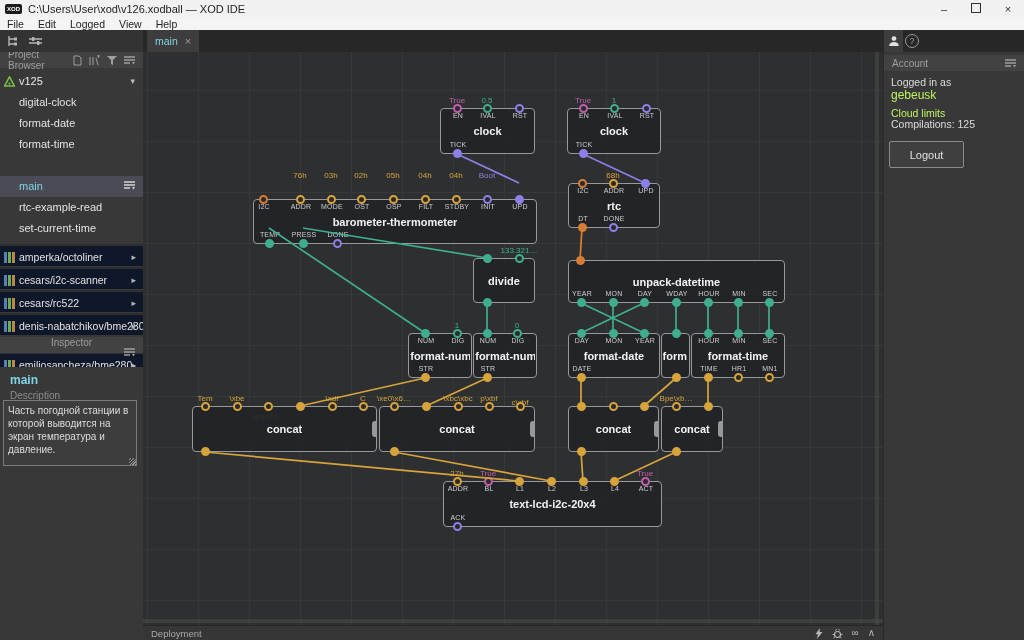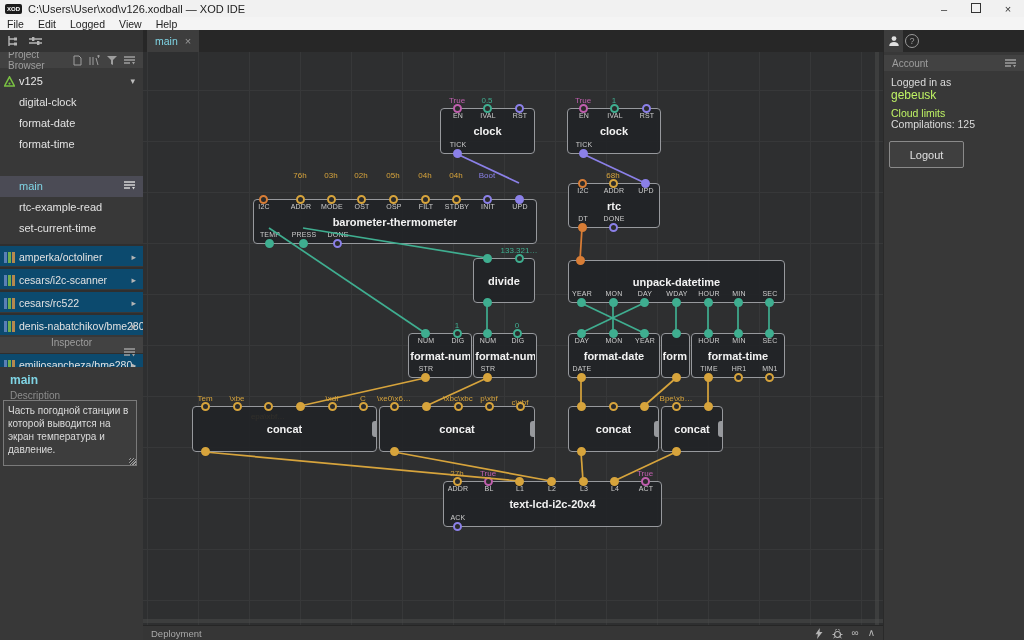--- a/index.html
+++ b/index.html
@@ -39,21 +39,21 @@
   .panel-head{position:absolute;left:0;width:100%;height:16px;background:#424242;color:#9e9e9e;
               font-size:10px;display:flex;align-items:center;padding:0 8px;box-sizing:border-box;z-index:5;}
   .panel-head .ph-icons{margin-left:auto;display:flex;gap:7px;align-items:center;}
   .pb-row{position:absolute;left:0;width:143px;height:21px;line-height:21px;font-size:11px;
           color:#e2e2e2;padding-left:19px;box-sizing:border-box;white-space:nowrap;}
   .pb-row.selected{background:#4b4b55;color:#7fd4e4;}
   .pb-proj{position:absolute;left:0;top:19px;width:143px;height:21px;line-height:21px;
            font-size:11px;color:#e8e8e8;padding-left:19px;box-sizing:border-box;}
   .proj-caret{position:absolute;right:8px;top:0;color:#bdbdbd;font-size:9px;}
   .lib-row{position:absolute;left:0;width:143px;height:22px;line-height:22px;font-size:10.5px;
-           color:#e2e2e2;padding-left:19px;box-sizing:border-box;background:#0c4a6e;
+           color:#e2e2e2;padding-left:19px;box-sizing:border-box;background:#0f172a;
            border-top:2px solid #2f2f2f;white-space:nowrap;overflow:hidden;}
   .lib-caret{position:absolute;right:7px;top:0;color:#b5b5b5;font-size:9px;}
   .books{position:absolute;left:4px;top:6px;width:11px;height:11px;
          background:linear-gradient(90deg,#5a7fb5 0 3px,transparent 3px 4px,#6fae4e 4px 7px,transparent 7px 8px,#b5884e 8px 11px);}
   .ctx-icon{position:absolute;right:8px;top:5px;}
   #insp-name{position:absolute;left:10px;top:321px;font-size:12px;font-weight:bold;color:#7fd4e4;}
   #insp-desc-label{position:absolute;left:10px;top:338px;font-size:10px;color:#8d8d8d;}
   #insp-desc{position:absolute;left:3px;top:348px;width:134px;height:66px;background:#3d3d3d;
              border:1px solid #7a7a7a;color:#dcdcdc;font-size:10px;line-height:13px;
              font-family:"Liberation Sans",sans-serif;resize:none;padding:3px 4px;box-sizing:border-box;outline:none;}

